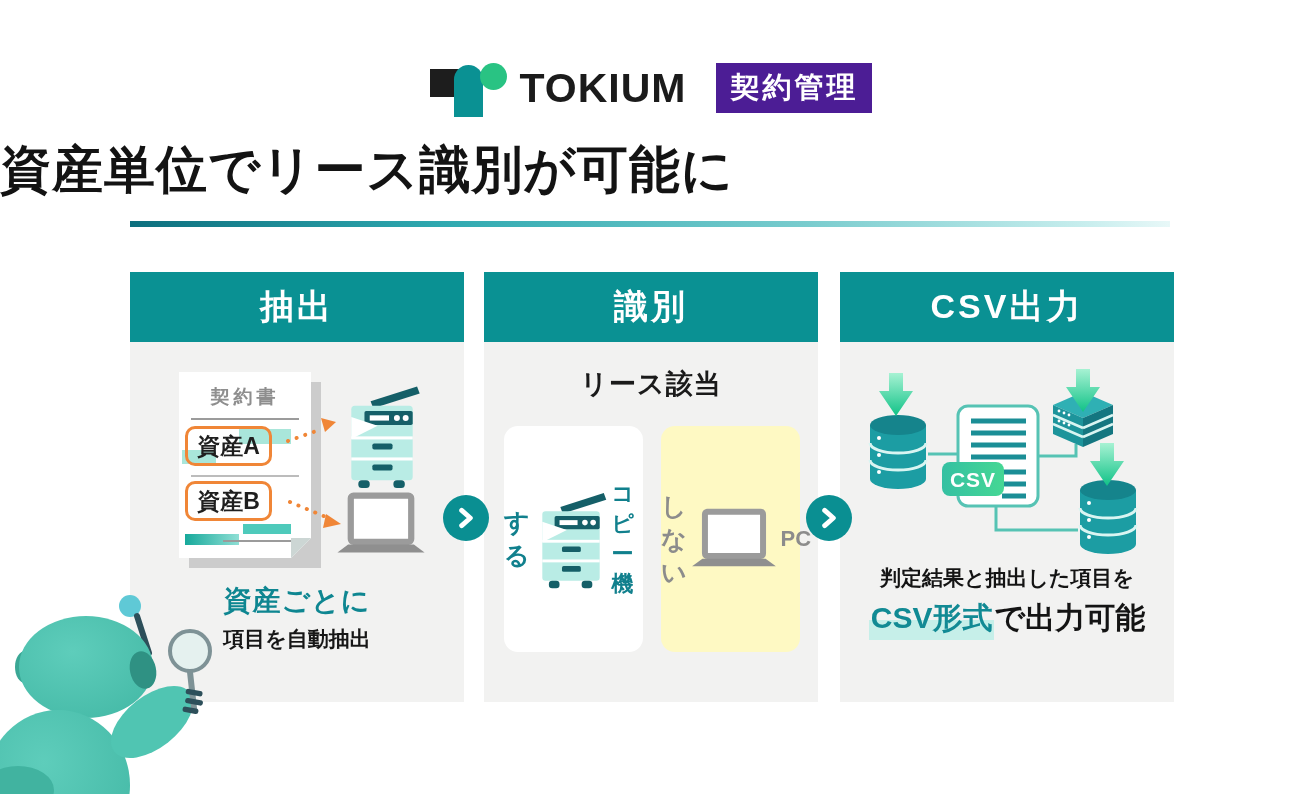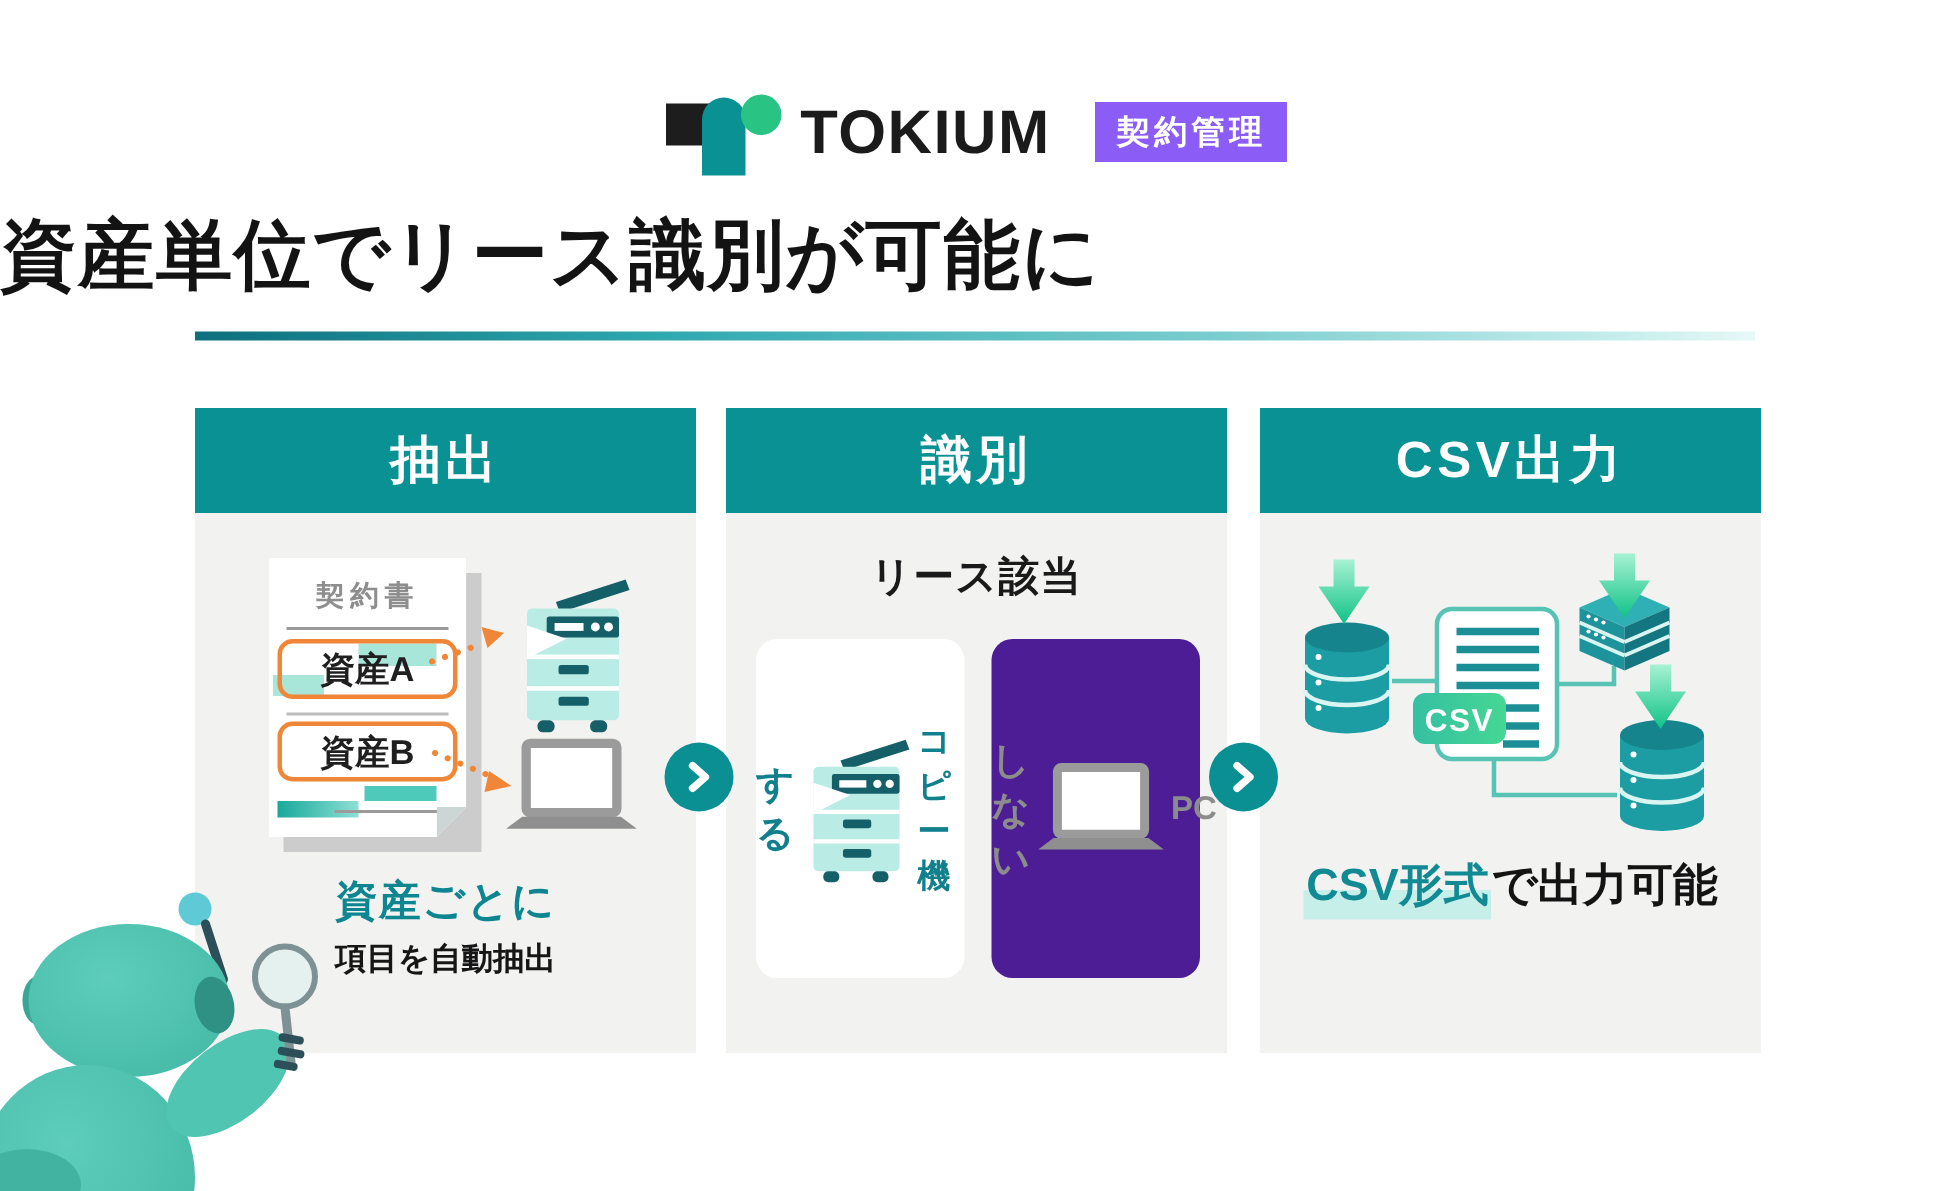--- a/index.html
+++ b/index.html
@@ -9,21 +9,21 @@
 
   
   .logo-row { position:absolute; top:58px; left:0; width:100%; height:60px;
               display:flex; justify-content:center; align-items:center; gap:16px;text-align:center; }
   .logo-mark { position:relative; width:76px; height:58px; }
   .lg-black { position:absolute; left:2px; top:10px; width:40px; height:28px; background:#1d1d1d; }
   .lg-teal  { position:absolute; left:26px; top:6px; width:29px; height:52px; background:#0a9193;
               border-radius:15px 15px 0 0; }
   .lg-dot   { position:absolute; left:52px; top:4px; width:27px; height:27px; border-radius:50%; background:#29c383; }
   .brand { font-size:41px; font-weight:900; color:#1b1b1b; letter-spacing:1px; }
-  .badge { background:#8b5cf6; color:#fff; font-size:22px; font-weight:700; letter-spacing:3px; padding:5px 14px;margin-left:14px; }
+  .badge { background:#4c1d95; color:#fff; font-size:29px; font-weight:700; letter-spacing:3px; padding:5px 14px;margin-left:14px; }
 
   
   .main-title { position:absolute; top:136px; left:0; width:100%; text-align:left;
                 font-size:51px; font-weight:900; color:#131313; letter-spacing:1px; }
   .title-rule { position:absolute; left:130px; top:221px; width:1040px; height:6px;
                 background:linear-gradient(90deg,#0d6f7e 0%,#2fa9b0 30%,#79ccce 65%,#c8eeee 92%,#e8f8f8 100%); }
 
   
   .panel { position:absolute; top:272px; width:334px; height:430px; z-index:1; }
   .panel-1 { left:130px; } .panel-2 { left:484px; } .panel-3 { left:840px; }
@@ -42,39 +42,39 @@
                font-size:19px; font-weight:700; letter-spacing:4px; }
   .pline { position:absolute; height:2px; background:#9b9b9b; }
   .pline-1 { left:12px; width:108px; top:46px; }
   .pline-2 { left:12px; width:108px; top:103px; background:#bcbcbc; }
   .pline-3 { left:44px; width:74px; top:168px; }
   .hl { position:absolute; background:#a9e6da; }
   .hl-a1 { left:60px; top:57px; width:52px; height:15px; }
   .hl-a2 { left:3px; top:78px; width:34px; height:14px; }
   .hl-b1 { left:64px; top:152px; width:48px; height:10px; background:#4ecabb; }
   .hl-bar { left:6px; top:162px; width:54px; height:11px; background:linear-gradient(90deg,#17a99b,#8fdfd5); }
-  .asset-box { position:absolute; left:6px; width:120px; height:40px; border:3px solid #f08637;
+  .asset-box { position:absolute; left:6px; width:87px; height:40px; border:3px solid #f08637;
                border-radius:10px; display:flex; align-items:center; justify-content:center;
                font-size:23px; font-weight:800; color:#1f1f1f; }
   .asset-a { top:54px; } .asset-b { top:109px; }
   .p1-copier { position:absolute; left:208px; top:40px; }
   .p1-laptop { position:absolute; left:202px; top:150px; }
   .p1-arrows { position:absolute; inset:0; pointer-events:none; }
   .p1-cap { position:absolute; left:0; right:0; top:240px; text-align:center; }
   .cap-em { font-size:28px; font-weight:800; color:#0e8691; letter-spacing:1px; }
   .cap-sub { font-size:21px; font-weight:800; color:#161616; margin-top:5px; }
 
   
   .p2-sub { position:absolute; top:24px; width:100%; text-align:center;
             font-size:27px; font-weight:800; color:#1a1a1a; letter-spacing:1px; }
   .cards { position:absolute; top:84px; left:20px; display:flex; gap:18px; }
   .card { width:139px; height:226px; border-radius:14px; display:flex; flex-direction:row;
           align-items:center; padding:16px 0 16px; }
   .card-white { background:#ffffff; }
-  .card-gray  { background:#4c1d95; }
+  .card-gray  { background:#fef9c3; }
   .card-status { font-size:25px; font-weight:800; }
   .st-teal { color:#11808d; } .st-gray { color:#8c8c8c; }
   .card-icon { flex:1; display:flex; align-items:center; justify-content:center; }
   .card-device { font-size:22px; font-weight:800; }
 
   
   .p3-illus { position:absolute; left:10px; top:26px; }
   .p3-cap { position:absolute; left:0; right:0; top:222px; text-align:center; }
   .p3-line1 { font-size:21px; font-weight:800; color:#141414; }
   .p3-line2 { font-size:30px; font-weight:900; color:#141414; margin-top:6px; }
@@ -269,20 +269,21 @@
               <path d="M121 89 H176"></path>
             <path d="M152 104 H176"></path>
               <path d="M152 116 H176"></path>
               <path d="M152 128 H176"></path>
           </g>
           <rect x="92" y="94" width="62" height="34" rx="8" fill="url(#grad-csv)"></rect>
           <text x="123" y="119" text-anchor="middle" fill="#fff" font-size="21" font-weight="700" letter-spacing="1" font-family="Liberation Sans, sans-serif">CSV</text>
         </g>
       </svg>
       <div class="p3-cap">
+        <div class="p3-line1">判定結果と抽出した項目を</div>
         <div class="p3-line2"><span class="p3-em">CSV形式</span><span>で出力可能</span></div>
       </div>
     </div>
   </div>
 
   <div class="flow flow-1">
     <svg width="26" height="26" viewBox="0 0 24 24">
       <polyline points="8,5 16,12 8,19" fill="none" stroke="#fff" stroke-width="4.5" stroke-linecap="round" stroke-linejoin="round"></polyline>
     </svg>
   </div>

